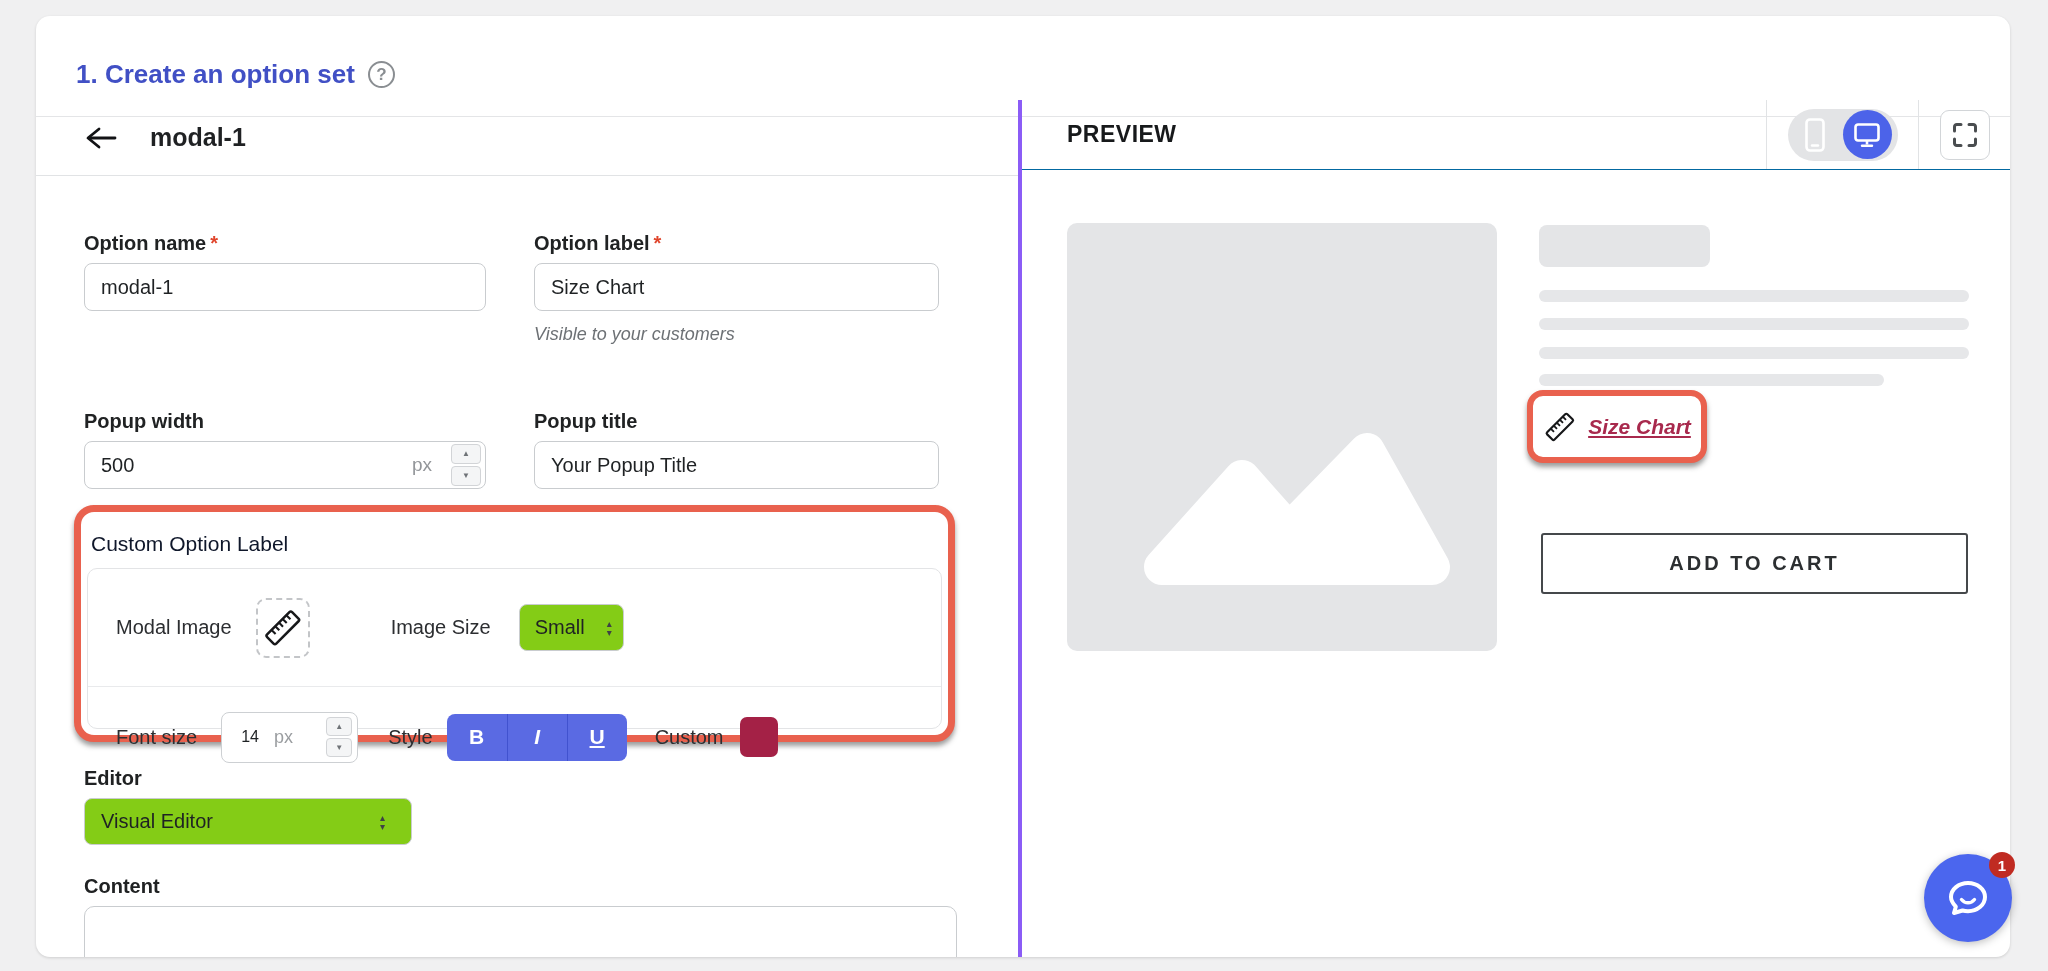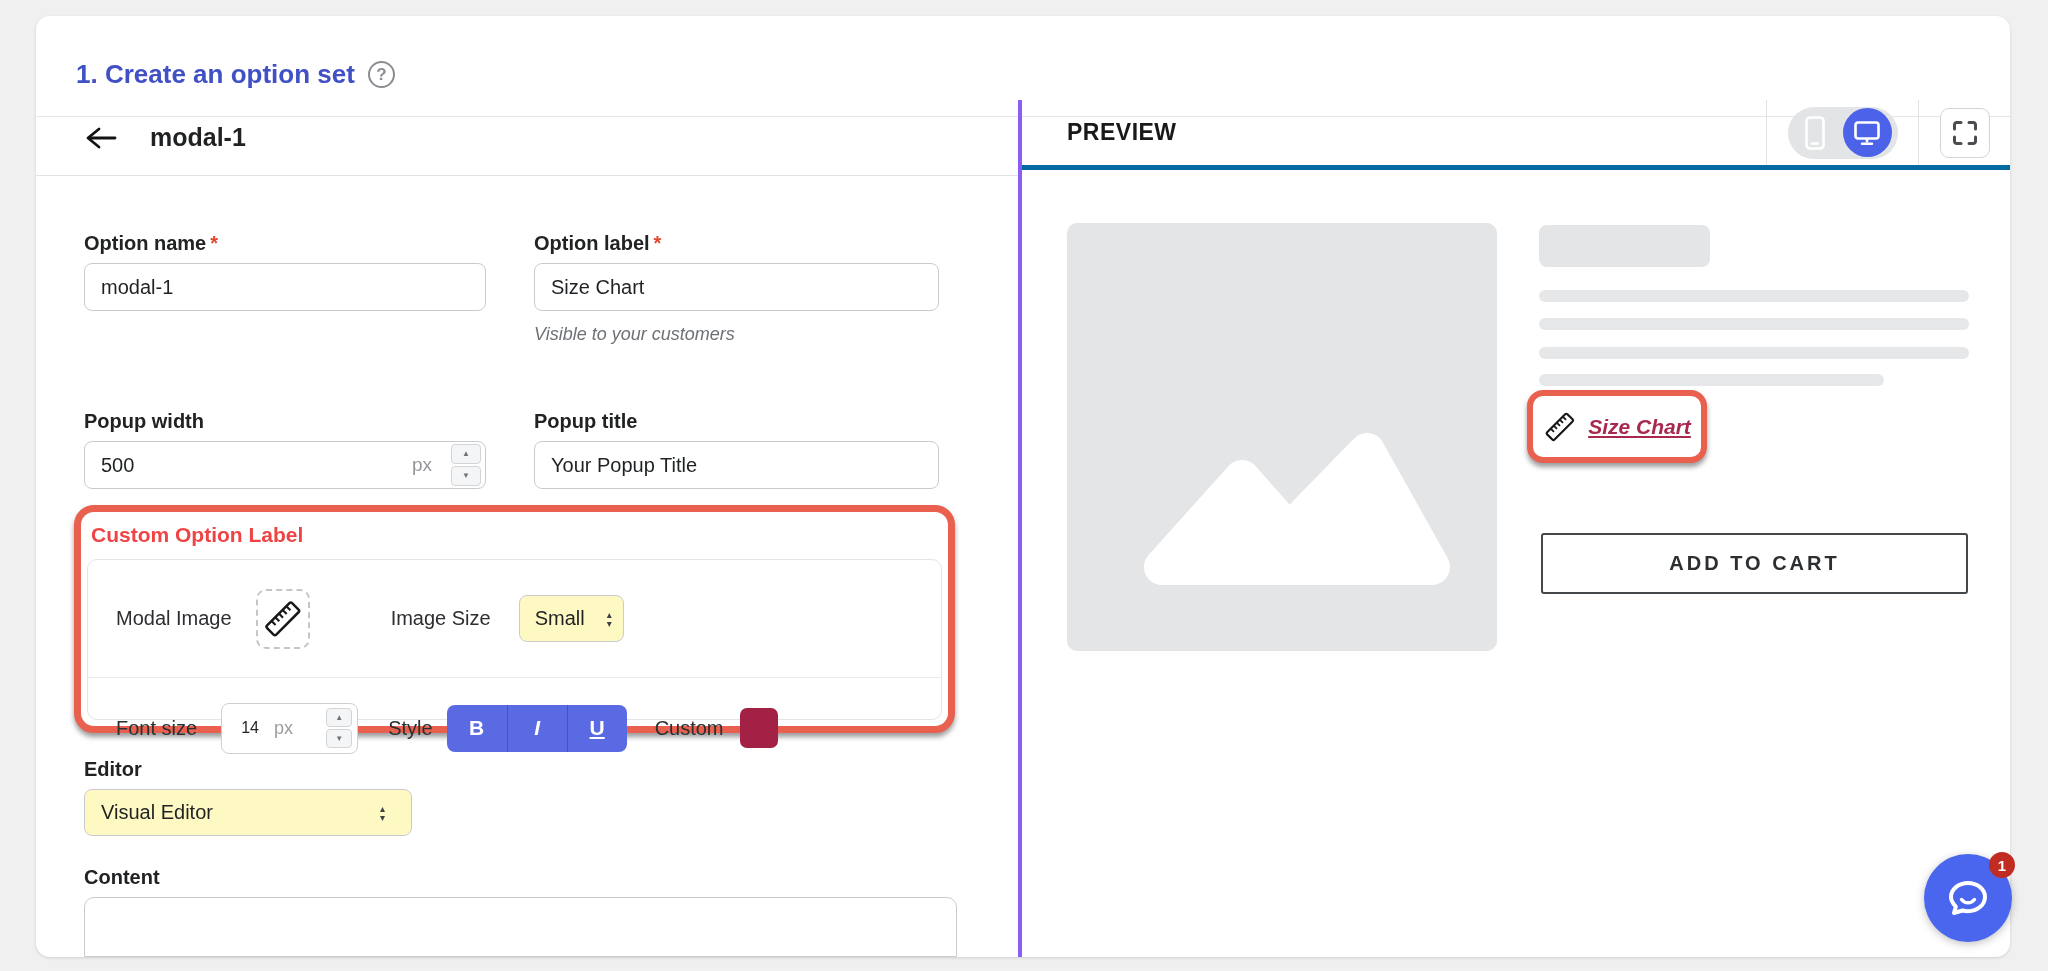--- a/index.html
+++ b/index.html
@@ -64,32 +64,32 @@
     border-radius:4px; color:#6f7377; font-size:8px; line-height:1;
     display:flex; align-items:center; justify-content:center; cursor:pointer;
   }
   
   .annotation {
     margin:16px 0 0 -10px; width:881px;
     border:7px solid #e9614e; border-radius:20px;
     box-shadow:0 4px 5px rgba(60,60,60,.5);
     padding:4px 6px 6px 6px; background:#fff;
   }
-  .sec-title { font-size:21px; font-weight:bold; color:#ef4444; margin:7px 0 12px 4px; }
+  .sec-title { font-size:21px; font-weight:normal; color:#0f172a; margin:16px 0 12px 4px; }
   .inner-card { border:1px solid #e3e4e6; border-radius:10px; height:161px; }
   .row1 { height:118px; border-bottom:1px solid #e9eaec; display:flex; align-items:center; padding:0 28px; }
   .row2 { height:100px; display:flex; align-items:center; padding:0 28px; }
   .r-label { font-size:20px; color:#2c2e31; }
   .thumb {
     width:54px; height:60px; margin-left:24px;
     border:2px dashed #c3c5c8; border-radius:10px;
     display:flex; align-items:center; justify-content:center; cursor:pointer; background:#fff;
   }
   .sel {
-    height:47px; border:1px solid #c9cccf; border-radius:8px; background:#fef9c3;
+    height:47px; border:1px solid #c9cccf; border-radius:8px; background:#84cc16;
     display:flex; align-items:center; font-size:20px; color:#1f2224;
     position:relative; cursor:pointer;
   }
   .sel-sm { width:105px; margin-left:28px; padding-left:15px; }
   .dbl { display:flex; flex-direction:column; align-items:center; line-height:9px;
     font-size:10px; color:#3f4245; position:absolute; }
   .sel-sm .dbl { right:11px; }
   .numbox {
     width:137px; height:51px; margin-left:24px; position:relative;
     border:1px solid #cdd0d3; border-radius:8px; background:#fff;
@@ -116,21 +116,21 @@
   .sel-editor { width:328px; margin-top:0; padding-left:16px; }
   .sel-editor .dbl { right:26px; }
   .content-block { margin-top:30px; }
   .content-input {
     width:873px; height:60px; border:1px solid #c9cccf; border-radius:10px 10px 0 0;
     background:#fff;
   }
   
   .preview-panel { position:absolute; top:84px; left:986px; right:0; bottom:0; }
   .preview-header {
-    height:70px; border-bottom:5px solid #0369a1; display:flex; align-items:stretch;
+    height:70px; border-bottom:1px solid #0369a1; display:flex; align-items:stretch;
   }
   .preview-title { font-size:23px; font-weight:bold; color:#17191b; letter-spacing:.5px;
     align-self:center; padding-left:45px; }
   .ph-spacer { flex:1; }
   .zone { border-left:1px solid #e1e3e5; display:flex; align-items:center; justify-content:center; }
   .zone-toggle { width:152px; }
   .zone-fs { width:92px; }
   .device-toggle {
     width:110px; height:52px; border-radius:26px; background:#e3e4e6;
     display:flex; align-items:center;

